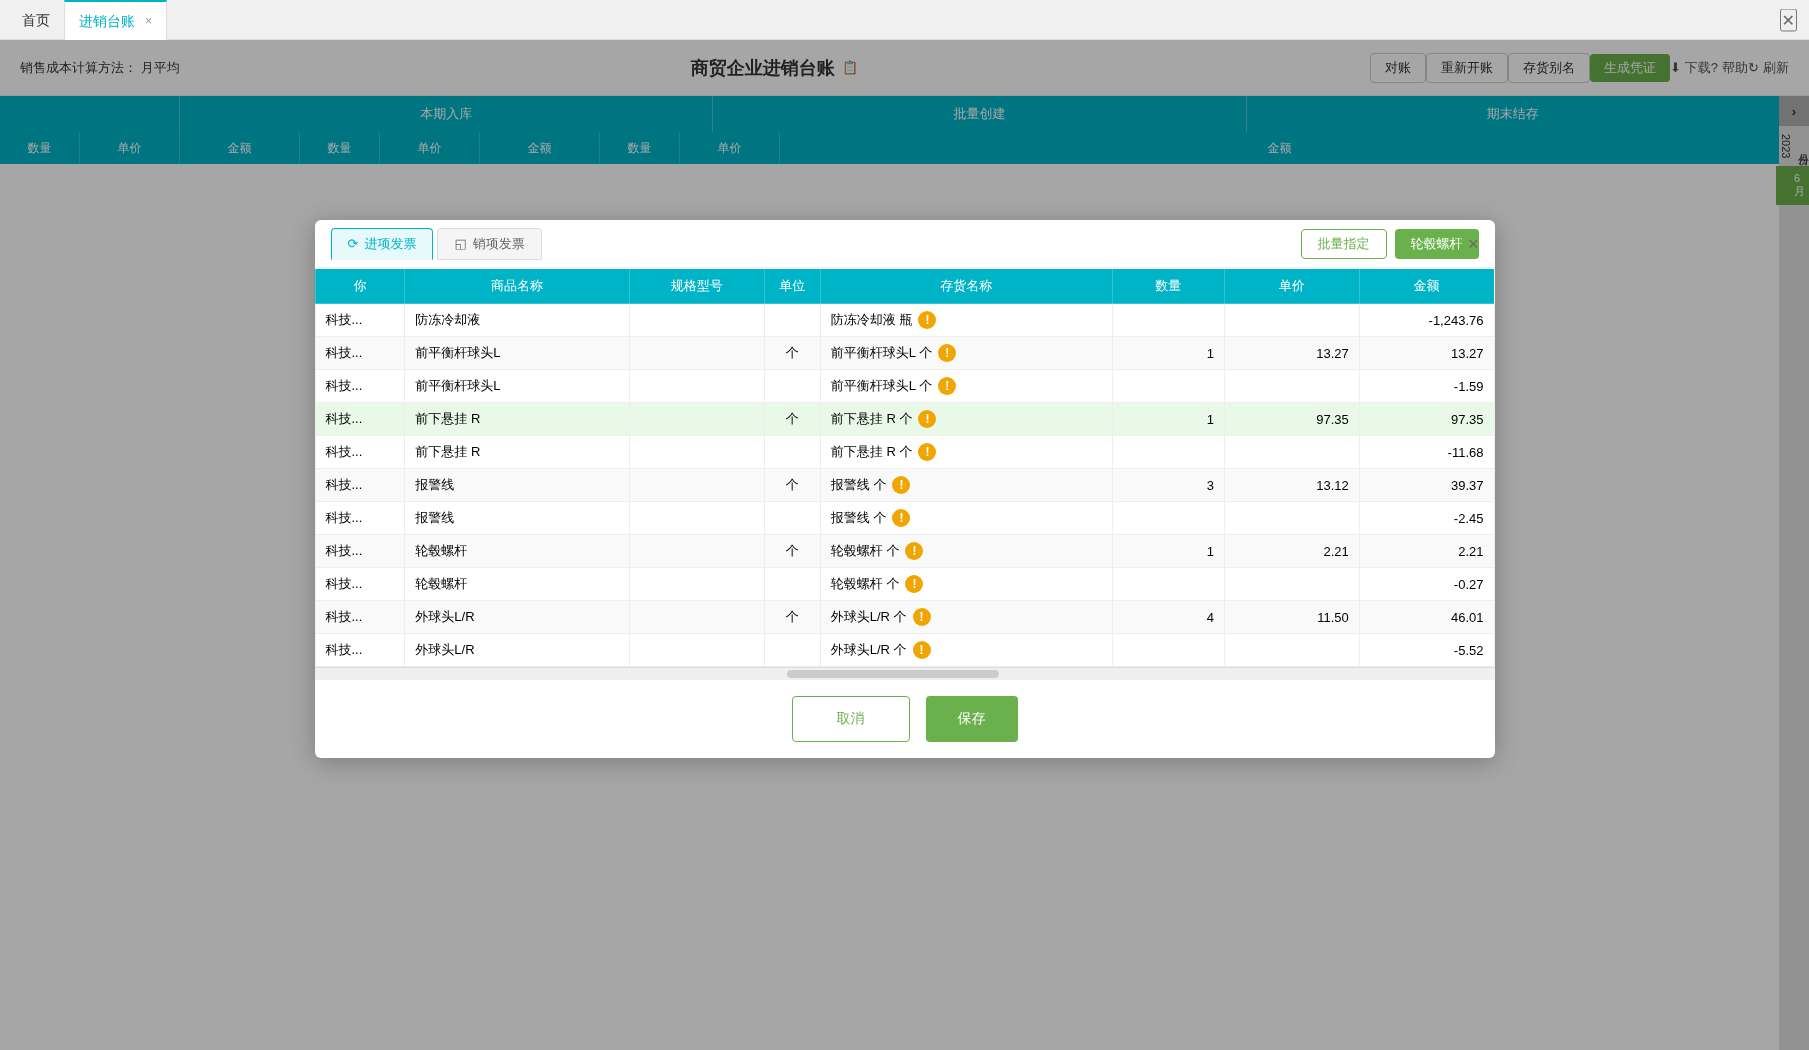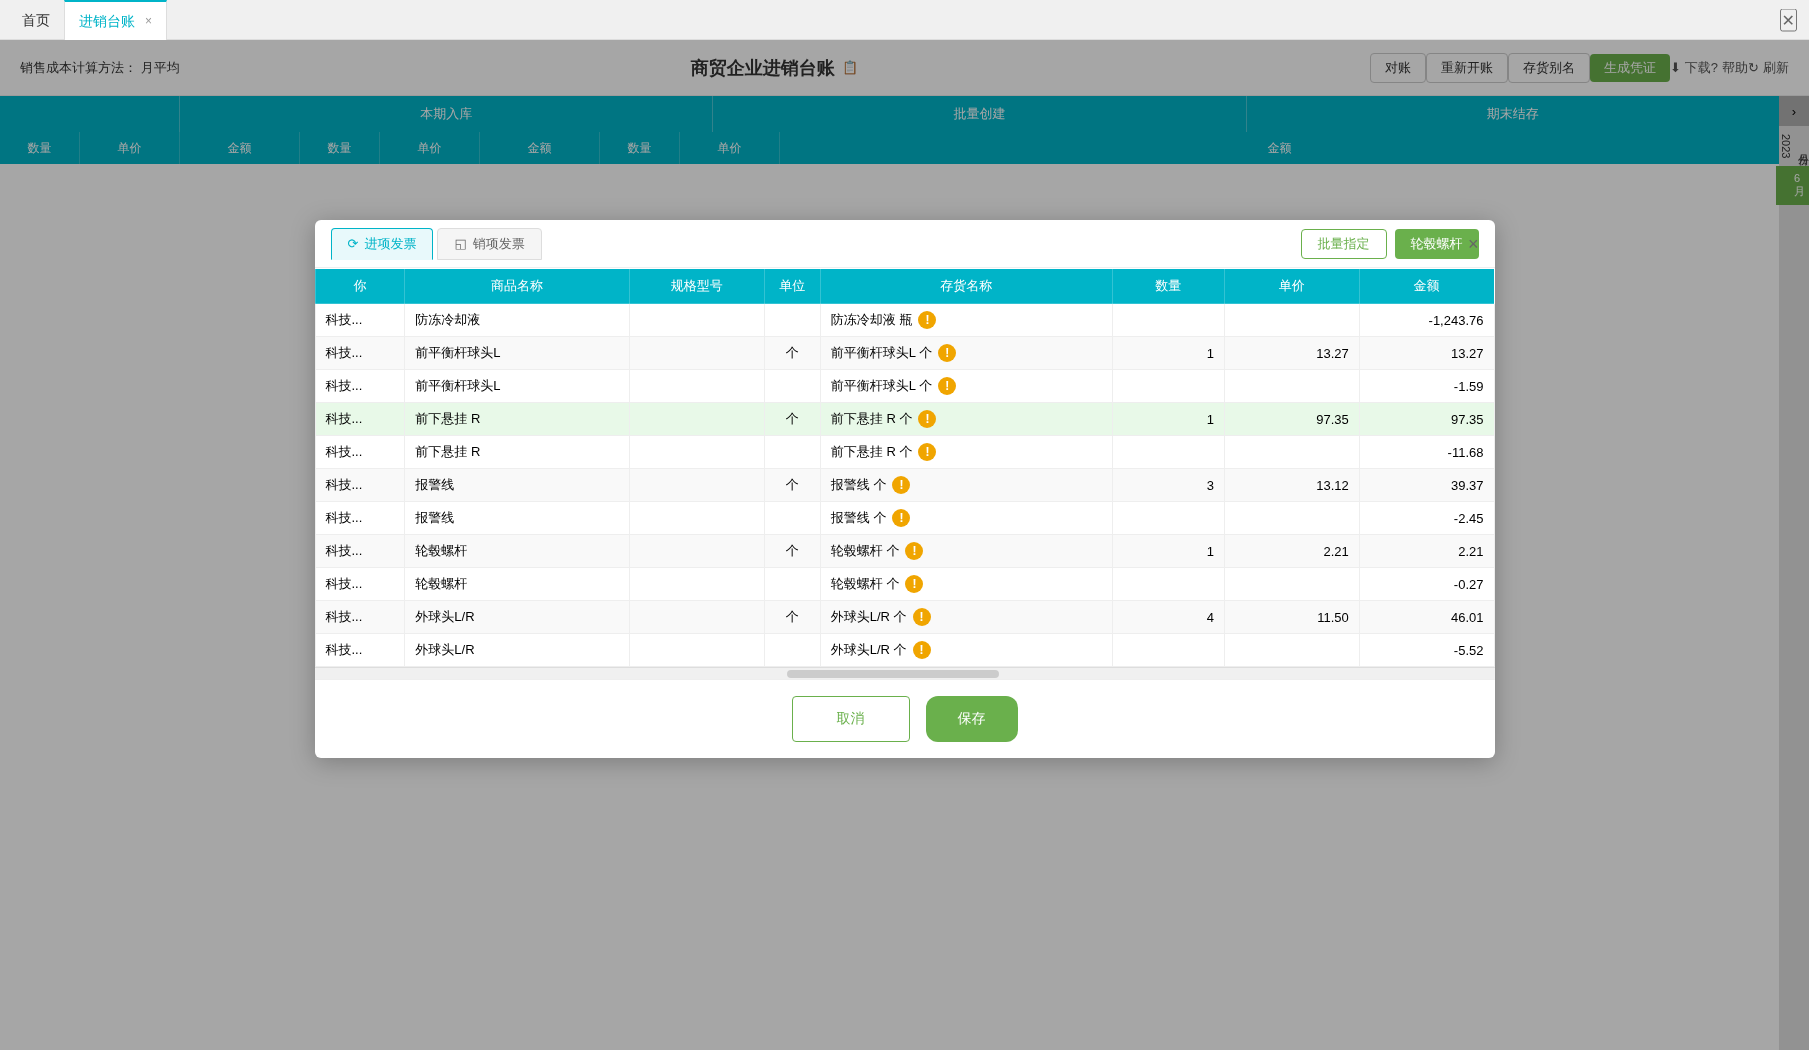--- a/index.html
+++ b/index.html
@@ -319,21 +319,21 @@
       color: #6ab04c;
       border-radius: 4px;
       cursor: pointer;
       font-size: 14px;
     }
     .btn-save {
       padding: 14px 32px;
       background: #6ab04c;
       color: #fff;
       border: none;
-      border-radius: 12px;
+      border-radius: 4px;
       cursor: pointer;
       font-size: 14px;
     }
   </style>
 </head>
 <body>
 
 <div class="tab-bar">
   <div class="tab-item">首页</div>
   <div class="tab-item active">

